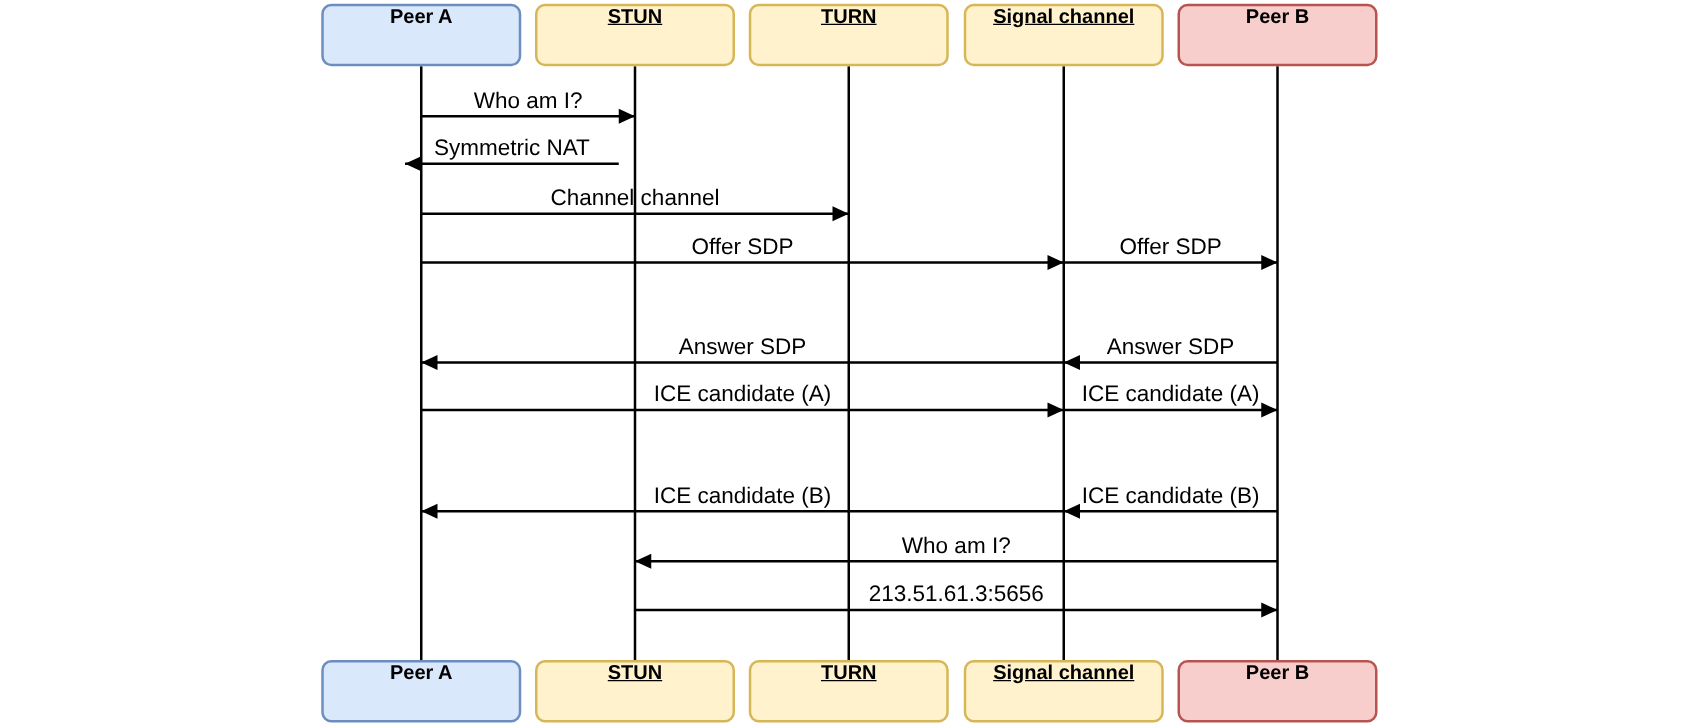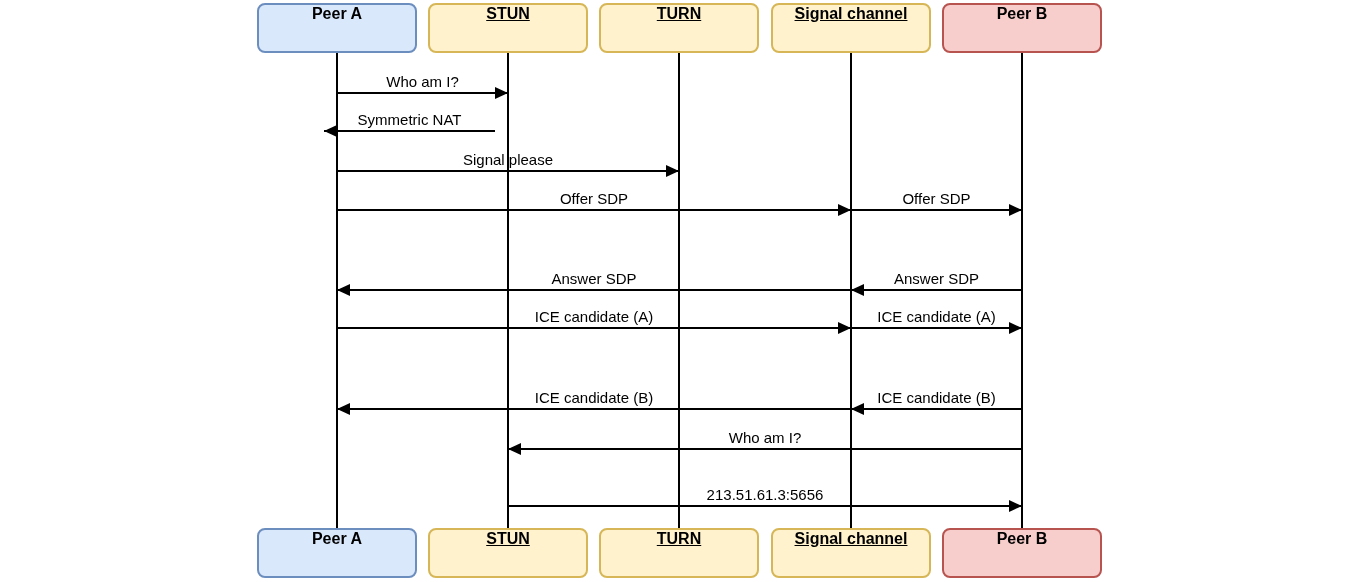--- a/index.html
+++ b/index.html
@@ -47,21 +47,21 @@
     position: absolute;
     height: 2px;
     background: #000000;
   }
   .msg .label {
     position: absolute;
     bottom: 5px;
     left: 0;
     right: 0;
     text-align: center;
-    font-size: 15px;
+    font-size: 18px;
     color: #000000;
     white-space: nowrap;
     line-height: 1;
   }
   .arr {
     position: absolute;
     width: 0;
     height: 0;
     top: -5px;
     border-top: 6px solid transparent;
@@ -101,21 +101,21 @@
     <div class="label">Who am I?</div>
     <div class="arr r"></div>
   </div>
 
   <div class="msg" style="left:324px;top:130px;width:171px">
     <div class="label">Symmetric NAT</div>
     <div class="arr l"></div>
   </div>
 
   <div class="msg" style="left:337px;top:170px;width:342px">
-    <div class="label">Signal please</div>
+    <div class="label">Channel channel</div>
     <div class="arr r"></div>
   </div>
 
   <div class="msg" style="left:337px;top:209px;width:514px">
     <div class="label">Offer SDP</div>
     <div class="arr r"></div>
   </div>
 
   <div class="msg" style="left:851px;top:209px;width:171px">
     <div class="label">Offer SDP</div>
@@ -150,21 +150,21 @@
   <div class="msg" style="left:851px;top:408px;width:171px">
     <div class="label">ICE candidate (B)</div>
     <div class="arr l"></div>
   </div>
 
   <div class="msg" style="left:508px;top:448px;width:514px">
     <div class="label">Who am I?</div>
     <div class="arr l"></div>
   </div>
 
-  <div class="msg" style="left:508px;top:505px;width:514px">
+  <div class="msg" style="left:508px;top:487px;width:514px">
     <div class="label">213.51.61.3:5656</div>
     <div class="arr r"></div>
   </div>
 
   <div class="actor blue actor-row-bottom" style="left:257px">
     <span>Peer A</span>
   </div>
   <div class="actor yellow actor-row-bottom" style="left:428px">
     <span>STUN</span>
   </div>

